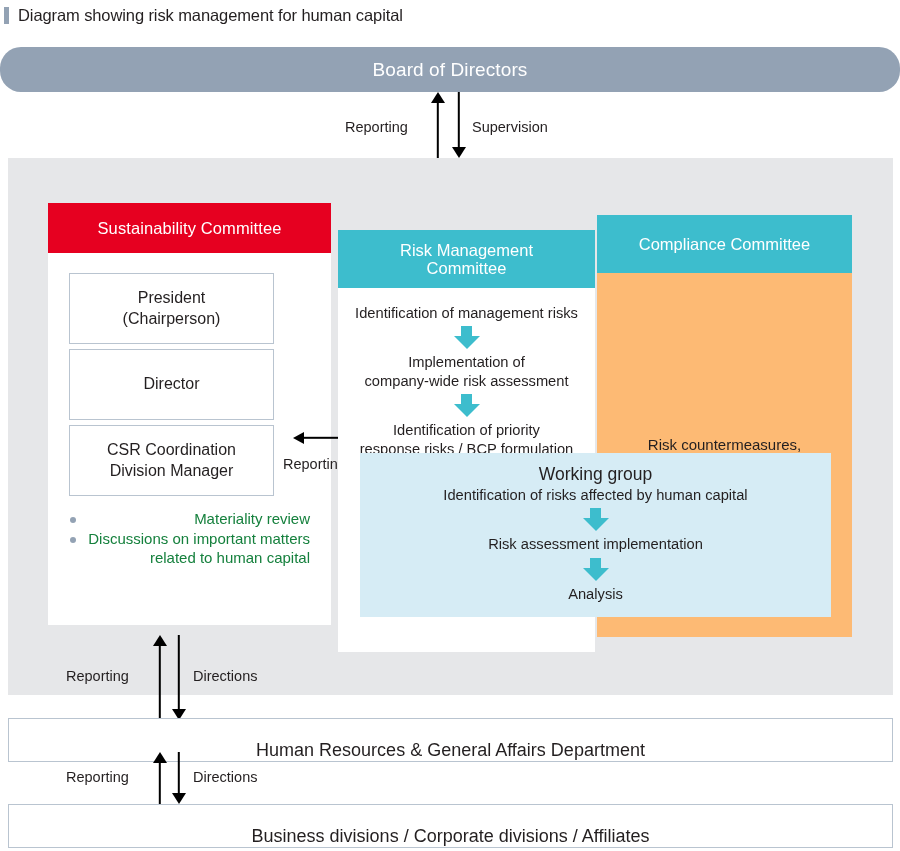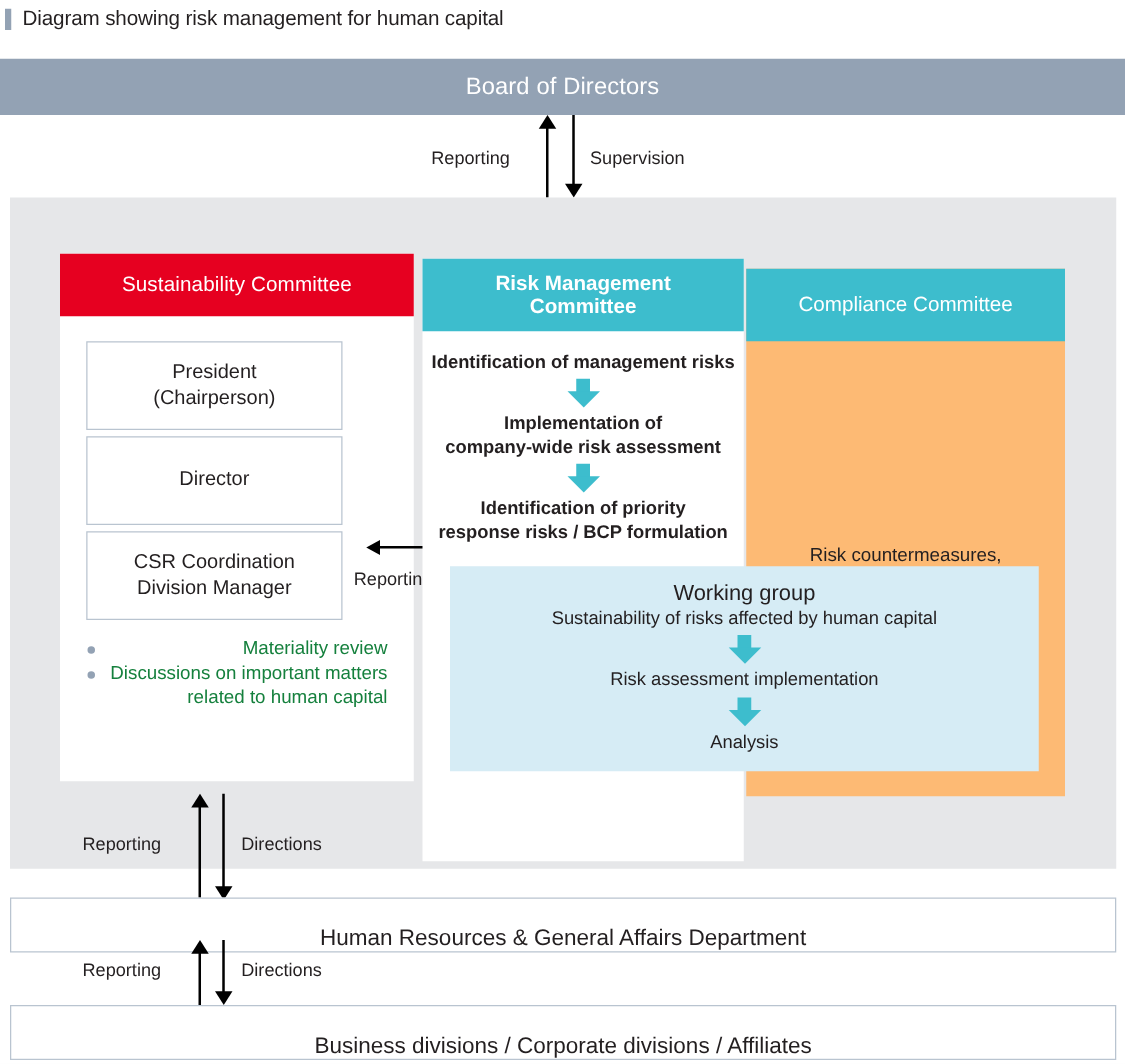--- a/index.html
+++ b/index.html
@@ -41,20 +41,21 @@
 
   
   #board-bar {
     position: absolute;
     left: 0; top: 47px;
     width: 900px; height: 45px;
     background: #93a2b4;
     display: flex;
     align-items: center;
     justify-content: center;
+    border-radius: 21px;
   }
   #board-bar .board-label {
     color: #ffffff;
     font-size: 19px;
     letter-spacing: 0.1px;
   }
 
   
   #board-link {
     position: absolute;
@@ -176,24 +177,23 @@
     transform: translateY(-50%);
     width: 0; height: 0;
     border-top: 6.5px solid transparent;
     border-bottom: 6.5px solid transparent;
     border-right: 11px solid #000;
   }
 
   
   #rm-col {
     position: absolute;
-    left: 338px; top: 207px;
-    width: 257px; height: 482px;
+    left: 338px; top: 230px;
+    width: 257px; height: 422px;
     background: #ffffff;
-    font-weight: bold;
   }
   #rm-col .col-head {
     height: 58px;
     background: #3dbdcd;
     color: #ffffff;
     display: flex;
     align-items: center;
     justify-content: center;
     text-align: center;
     font-size: 16.5px;
@@ -376,21 +376,21 @@
 
 <div id="compliance-col">
   <div class="col-head">Compliance Committee</div>
   <div class="col-body">
     <div class="flow-text pre">Risk countermeasures,<br>analysis</div>
   </div>
 </div>
 
 <div id="working-group">
   <div class="wg-title">Working group</div>
-  <div class="flow-text">Sustainability of risks affected by human capital</div>
+  <div class="flow-text">Identification of risks affected by human capital</div>
   <div class="fat-arrow">
     <div class="stem"></div>
       <div class="tip"></div>
   </div>
   <div class="flow-text">Risk assessment implementation</div>
   <div class="fat-arrow">
     <div class="stem"></div>
       <div class="tip"></div>
   </div>
   <div class="flow-text">Analysis</div>

